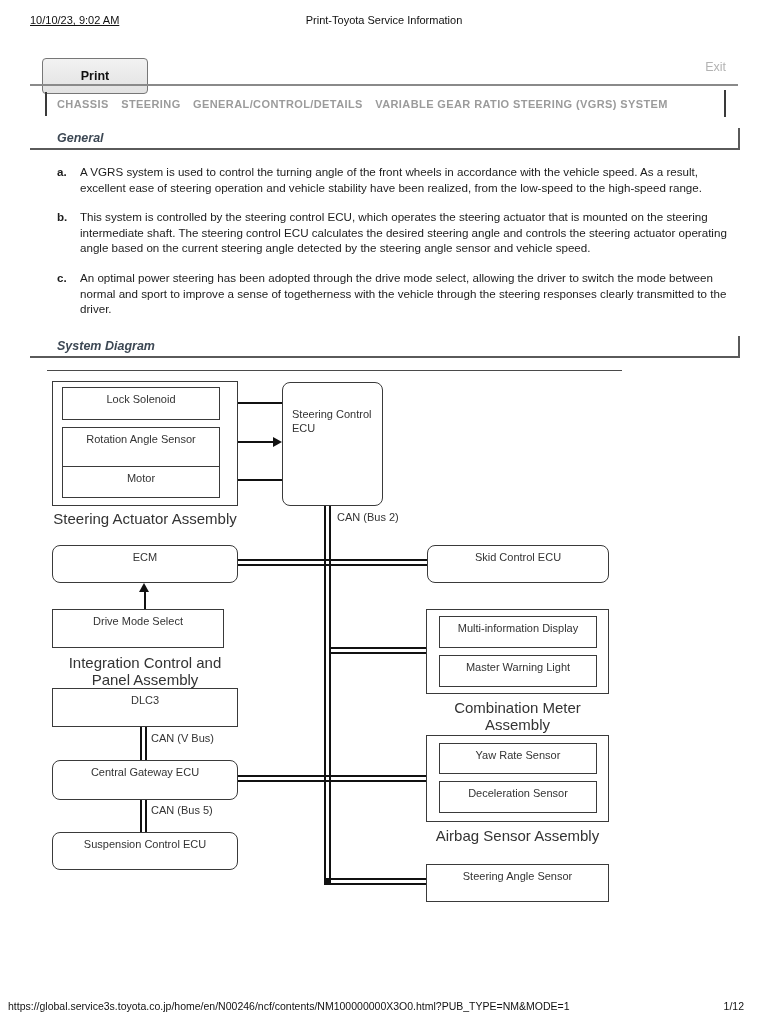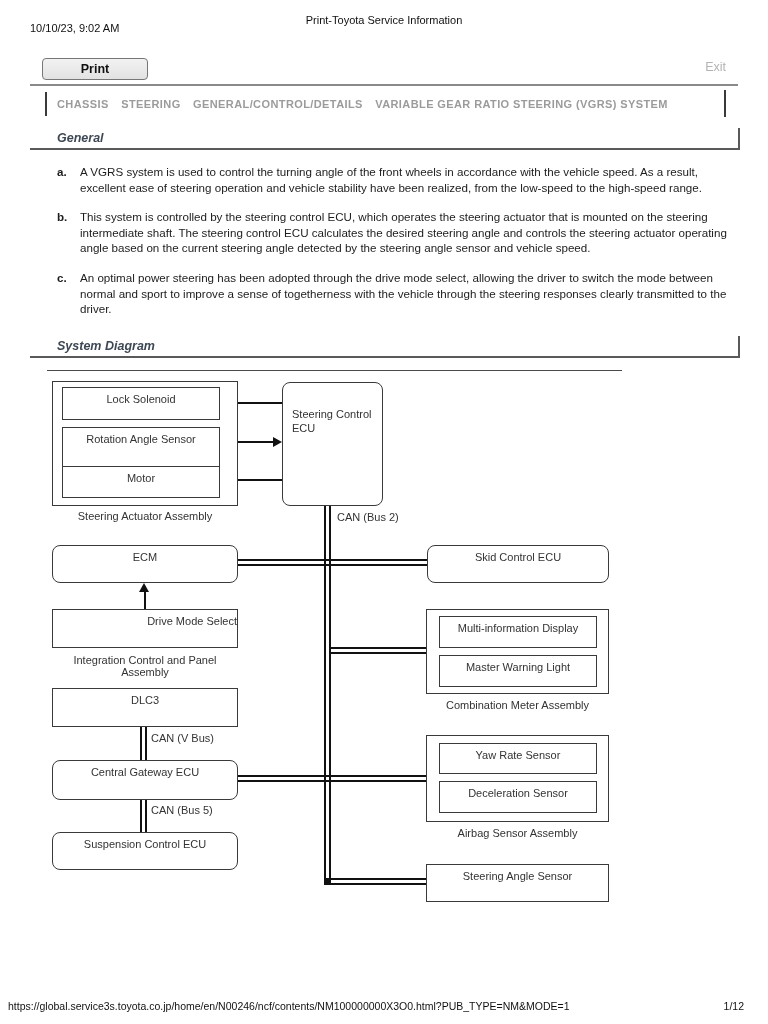--- a/index.html
+++ b/index.html
@@ -1,23 +1,23 @@
 <!DOCTYPE html>
 <html><head>
 <meta charset="utf-8">
 <style>
   html,body{margin:0;padding:0;background:#fff;}
   .page{position:relative;width:768px;height:1024px;background:#ffffff;overflow:hidden;
         font-family:"Liberation Sans",sans-serif;color:#1a1a1a;}
   
   .meta{position:absolute;top:14px;left:30px;right:30px;height:14px;font-size:11px;color:#111;}
-  .meta-left{position:absolute;left:0;top:8px;}
+  .meta-left{position:absolute;left:0;top:0;text-decoration:underline;}
   .meta-center{position:absolute;left:0;right:0;text-align:center;top:0;}
   
-  .print-btn{position:absolute;left:42px;top:58px;width:106px;height:22px;
+  .print-btn{position:absolute;left:42px;top:58px;width:106px;height:36px;
      background:linear-gradient(#f2f2f2,#e2e2e2);border:1.5px solid #777;border-radius:4px;
      font-family:"Liberation Sans",sans-serif;font-size:12.5px;font-weight:bold;color:#111;cursor:pointer;}
   .exit-link{position:absolute;right:42px;top:60px;font-size:12.5px;color:#b3b3b3;cursor:pointer;}
   .top-rule{position:absolute;left:30px;top:84px;width:708px;height:0;border-top:2px solid #8a8a8a;}
   
   .breadcrumb{position:absolute;left:45px;top:92px;width:681px;height:24px;
      border-left:2.5px solid #3a3a3a;padding-left:10px;box-sizing:border-box;
      font-size:11px;font-weight:bold;color:#9b9b9b;letter-spacing:.4px;line-height:24px;white-space:nowrap;}
   .breadcrumb .bc-item{margin-right:9px;}
   .bc-endbar{position:absolute;right:0;top:-2px;width:2px;height:27px;background:#3a3a3a;}
@@ -31,21 +31,21 @@
   .para-label{position:absolute;left:0;top:0;font-weight:bold;}
   .para-text{margin-left:23px;}
   
   .diagram{position:absolute;left:40px;top:368px;width:592px;height:552px;}
   .fig-topline{position:absolute;left:7px;top:2px;width:575px;height:0;border-top:1.5px solid #4a4a4a;}
   .dbox{position:absolute;border:1.5px solid #3a3a3a;background:#fff;box-sizing:border-box;
         font-size:11px;color:#333;text-align:center;padding-top:5px;}
   .rbox{border-radius:8px;}
   .obox{position:absolute;border:1.5px solid #3a3a3a;background:#fff;box-sizing:border-box;}
   .ecu-text{text-align:left;padding:24px 2px 0 9px;line-height:14px;}
-  .dlabel{position:absolute;font-size:11px;color:#333;text-align:center;}
+  .dlabel{position:absolute;font-size:15px;color:#333;text-align:center;}
   .buslabel{position:absolute;font-size:11px;color:#333;white-space:nowrap;}
   .hline2{position:absolute;height:7px;border-top:2px solid #111;border-bottom:2px solid #111;box-sizing:border-box;}
   .vline2{position:absolute;width:7px;border-left:2px solid #111;border-right:2px solid #111;box-sizing:border-box;}
   .corner{position:absolute;background:#111;}
   .shaft-h{position:absolute;height:2px;background:#111;}
   .shaft-v{position:absolute;width:2px;background:#111;}
   .tri-left{position:absolute;width:0;height:0;border-top:5px solid transparent;border-bottom:5px solid transparent;border-right:9px solid #111;}
   .tri-right{position:absolute;width:0;height:0;border-top:5px solid transparent;border-bottom:5px solid transparent;border-left:9px solid #111;}
   .tri-up{position:absolute;width:0;height:0;border-left:5px solid transparent;border-right:5px solid transparent;border-bottom:9px solid #111;}
   
@@ -125,21 +125,21 @@
     <div class="obox" style="left:12px;top:13px;width:186px;height:125px;"></div>
     <div class="dbox" style="left:22px;top:19px;width:158px;height:33px;">Lock Solenoid</div>
     <div class="dbox" style="left:22px;top:59px;width:158px;height:44px;">Rotation Angle Sensor</div>
     <div class="dbox" style="left:22px;top:98px;width:158px;height:32px;">Motor</div>
     <div class="dlabel" style="left:12px;top:142px;width:186px;">Steering Actuator Assembly</div>
 
     <div class="dbox rbox ecu-text" style="left:242px;top:14px;width:101px;height:124px;">Steering Control ECU</div>
     <div class="buslabel" style="left:297px;top:143px;">CAN (Bus 2)</div>
 
     <div class="dbox rbox" style="left:12px;top:177px;width:186px;height:38px;">ECM</div>
-    <div class="dbox" style="left:12px;top:241px;width:186px;height:39px;text-align:right;">Drive Mode Select</div>
+    <div class="dbox" style="left:12px;top:241px;width:172px;height:39px;">Drive Mode Select</div>
     <div class="dlabel" style="left:12px;top:286px;width:186px;">Integration Control and Panel Assembly</div>
 
     <div class="dbox" style="left:12px;top:320px;width:186px;height:39px;">DLC3</div>
     <div class="buslabel" style="left:111px;top:364px;">CAN (V Bus)</div>
     <div class="dbox rbox" style="left:12px;top:392px;width:186px;height:40px;">Central Gateway ECU</div>
     <div class="buslabel" style="left:111px;top:436px;">CAN (Bus 5)</div>
     <div class="dbox rbox" style="left:12px;top:464px;width:186px;height:38px;">Suspension Control ECU</div>
 
     <div class="dbox rbox" style="left:387px;top:177px;width:182px;height:38px;">Skid Control ECU</div>
 

